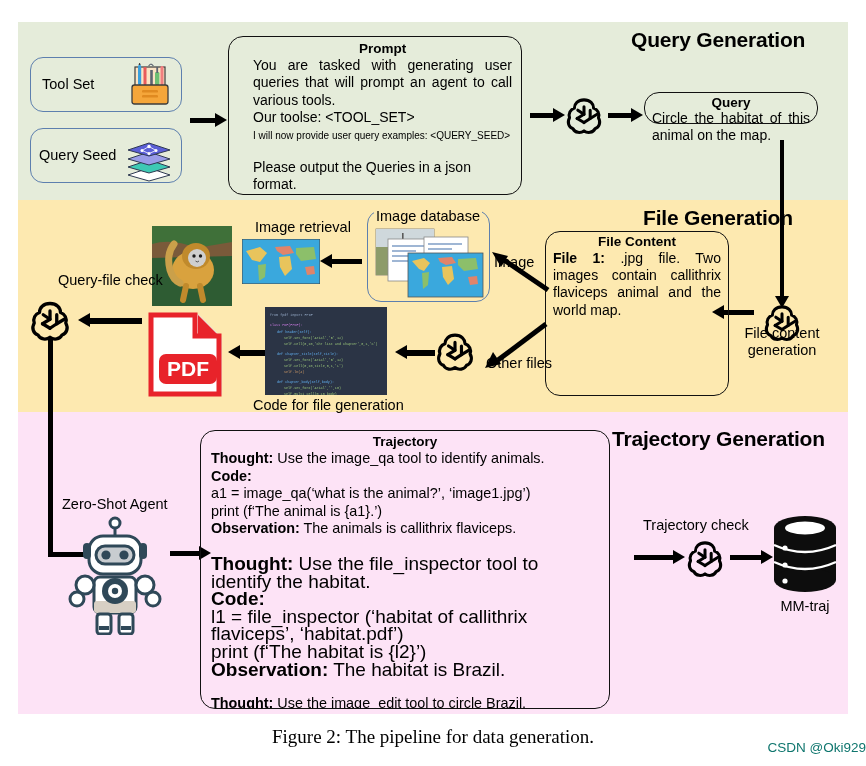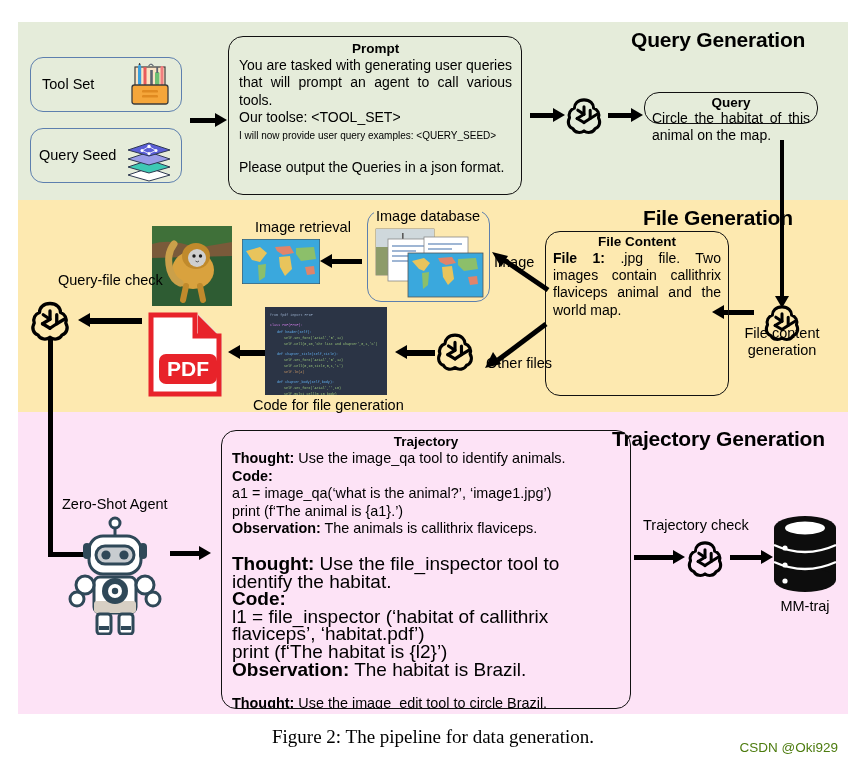--- a/index.html
+++ b/index.html
@@ -39,21 +39,21 @@
 
   
   .just{text-align:justify;text-align-last:left;}
 
   
   .toolbox{position:absolute;}
 
   
   #caption{position:absolute;left:0;top:726px;width:866px;text-align:center;
            font-family:"Liberation Serif",serif;font-size:19px;color:#000;}
-  #watermark{position:absolute;right:28px;top:740px;font-size:13.5px;color:#4d7c0f;
+  #watermark{position:absolute;right:0;top:740px;font-size:13.5px;color:#0f766e;
              font-family:"Liberation Sans",sans-serif;}
 </style>
 </head>
 <body>
 
 <div class="stage">
 
   <div class="band" id="band-query"></div>
   <div class="band" id="band-file"></div>
   <div class="band" id="band-traj"></div>
@@ -105,21 +105,21 @@
           <line x1="19" y1="18.5" x2="26" y2="21.5"></line>
             <line x1="33" y1="18.5" x2="26" y2="21.5"></line>
         </g>
       </svg>
     </span>
   </div>
 
   <div class="bar" style="left:190px;top:118px;width:26px;height:5px;"></div>
   <div class="tri-r" style="left:215px;top:113px;"></div>
 
-  <div class="card card-dark" style="left:228px;top:36px;width:294px;height:159px;padding:4px 9px 0 10px;">
+  <div class="card card-dark" style="left:228px;top:36px;width:294px;height:159px;padding:4px 9px 0 24px;">
     <span class="ctitle" style="font-size:13.5px;line-height:16px;">Prompt</span>
     <span class="ctext just" style="font-size:14px;line-height:17.4px;">You are tasked with generating user queries that will prompt an agent to call various tools.</span>
     <span class="ctext" style="font-size:14px;line-height:17.4px;">Our toolse: &lt;TOOL_SET&gt;</span>
     <span class="ctext just" style="font-size:10px;line-height:17.4px;">I will now provide user query examples: &lt;QUERY_SEED&gt;</span>
     <span class="ctext" style="font-size:14px;line-height:17.4px;margin-top:15px;">Please output the Queries in a json format.</span>
   </div>
 
   <div class="bar" style="left:530px;top:113px;width:24px;height:5px;"></div>
   <div class="tri-r" style="left:553px;top:108px;"></div>
 
@@ -355,21 +355,21 @@
         <rect x="56" y="101" width="14" height="20" rx="3"></rect>
         <rect x="36" y="113" width="10" height="4" fill="#2f4858" stroke="none"></rect>
         <rect x="58" y="113" width="10" height="4" fill="#2f4858" stroke="none"></rect>
       </g>
     </svg>
   </span>
 
   <div class="bar" style="left:170px;top:551px;width:30px;height:5px;"></div>
   <div class="tri-r" style="left:199px;top:546px;"></div>
 
-  <div class="card card-dark" style="left:221px;top:430px;width:410px;height:279px;padding:3px 10px 0 10px;overflow:hidden;">
+  <div class="card card-dark" style="left:200px;top:430px;width:410px;height:279px;padding:3px 10px 0 10px;overflow:hidden;">
     <span class="ctitle" style="font-size:13.5px;line-height:16px;">Trajectory</span>
 
     <div style="font-size:14.4px;line-height:17.6px;">
       <div><b>Thought</b><b>:</b>
         <span>Use the image_qa tool to identify animals.</span></div>
       <div><b>Code</b><b>:</b></div>
       <div>a1 = image_qa(‘what is the animal?’, ‘image1.jpg’)</div>
       <div>print (f‘The animal is {a1}.’)</div>
       <div><b>Observation</b><b>:</b>
         <span>The animals is callithrix flaviceps.</span></div>

